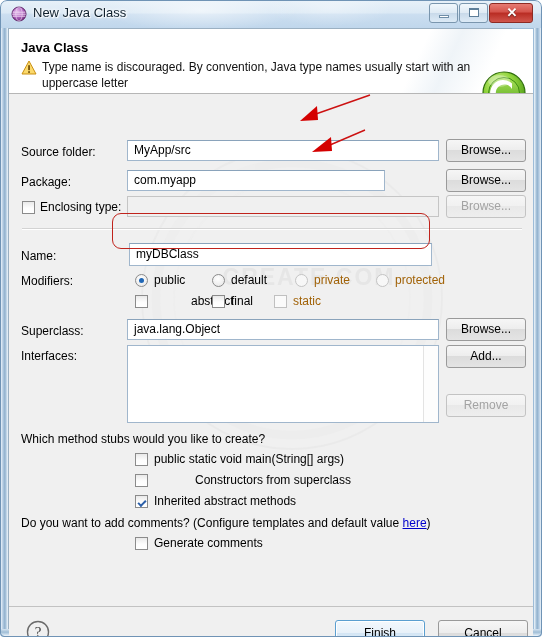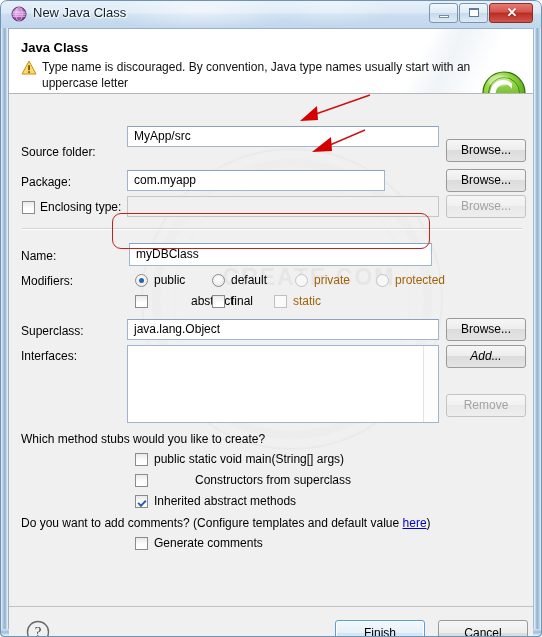--- a/index.html
+++ b/index.html
@@ -359,21 +359,21 @@
         <svg width="330" height="330" viewBox="0 0 330 330">
           <circle cx="165" cy="165" r="150" fill="none" stroke="#e6e6e6" stroke-width="2"></circle>
           <circle cx="165" cy="165" r="136" fill="none" stroke="#ececec" stroke-width="9"></circle>
           <circle cx="165" cy="165" r="118" fill="none" stroke="#ededed" stroke-width="2"></circle>
         </svg>
       </div>
       <div id="wm-create">CREATE.COM</div>
       <div id="wm-version">Version 2009</div>
 
       <div class="lbl" style="left:12px; top:51px;">Source folder:</div>
-      <div class="txt" style="left:118px; top:32px; width:312px;">MyApp/src</div>
+      <div class="txt" style="left:118px; top:46px; width:312px;">MyApp/src</div>
       <div class="btn" style="left:437px; top:45px; width:80px;">Browse...</div>
 
       <div class="lbl" style="left:12px; top:81px;">Package:</div>
       <div class="txt" style="left:118px; top:76px; width:258px;">com.myapp</div>
       <div class="btn" style="left:437px; top:75px; width:80px;">Browse...</div>
 
       <div class="ck" style="left:13px; top:107px;"></div>
       <div class="lbl" style="left:31px; top:106px;">Enclosing type:</div>
       <div class="txt disabled" style="left:118px; top:102px; width:312px;"></div>
       <div class="btn disabled" style="left:437px; top:101px; width:80px;">Browse...</div>
@@ -407,21 +407,21 @@
       <div class="lbl disabled" style="left:284px; top:200px;">static</div>
 
       <div class="lbl" style="left:12px; top:230px;">Superclass:</div>
       <div class="txt" style="left:118px; top:225px; width:312px;">java.lang.Object</div>
       <div class="btn" style="left:437px; top:224px; width:80px;">Browse...</div>
 
       <div class="lbl" style="left:12px; top:255px;">Interfaces:</div>
       <div id="iface-list" style="left:118px; top:251px; width:312px; height:78px;">
         <div id="iface-scroll"></div>
       </div>
-      <div class="btn" style="left:437px; top:251px; width:80px;font-style:italic;">Add...</div>
+      <div class="btn" style="left:437px; top:251px; width:80px;">Add...</div>
       <div class="btn disabled" style="left:437px; top:300px; width:80px;">Remove</div>
 
       <div class="lbl" style="left:12px; top:338px;">Which method stubs would you like to create?</div>
 
       <div class="ck" style="left:126px; top:359px;"></div>
       <div class="lbl" style="left:145px; top:358px;">public static void main(String[] args)</div>
 
       <div class="ck" style="left:126px; top:380px;"></div>
       <div class="lbl" style="left:145px; top:379px;margin-left:41px;">Constructors from superclass</div>
 

